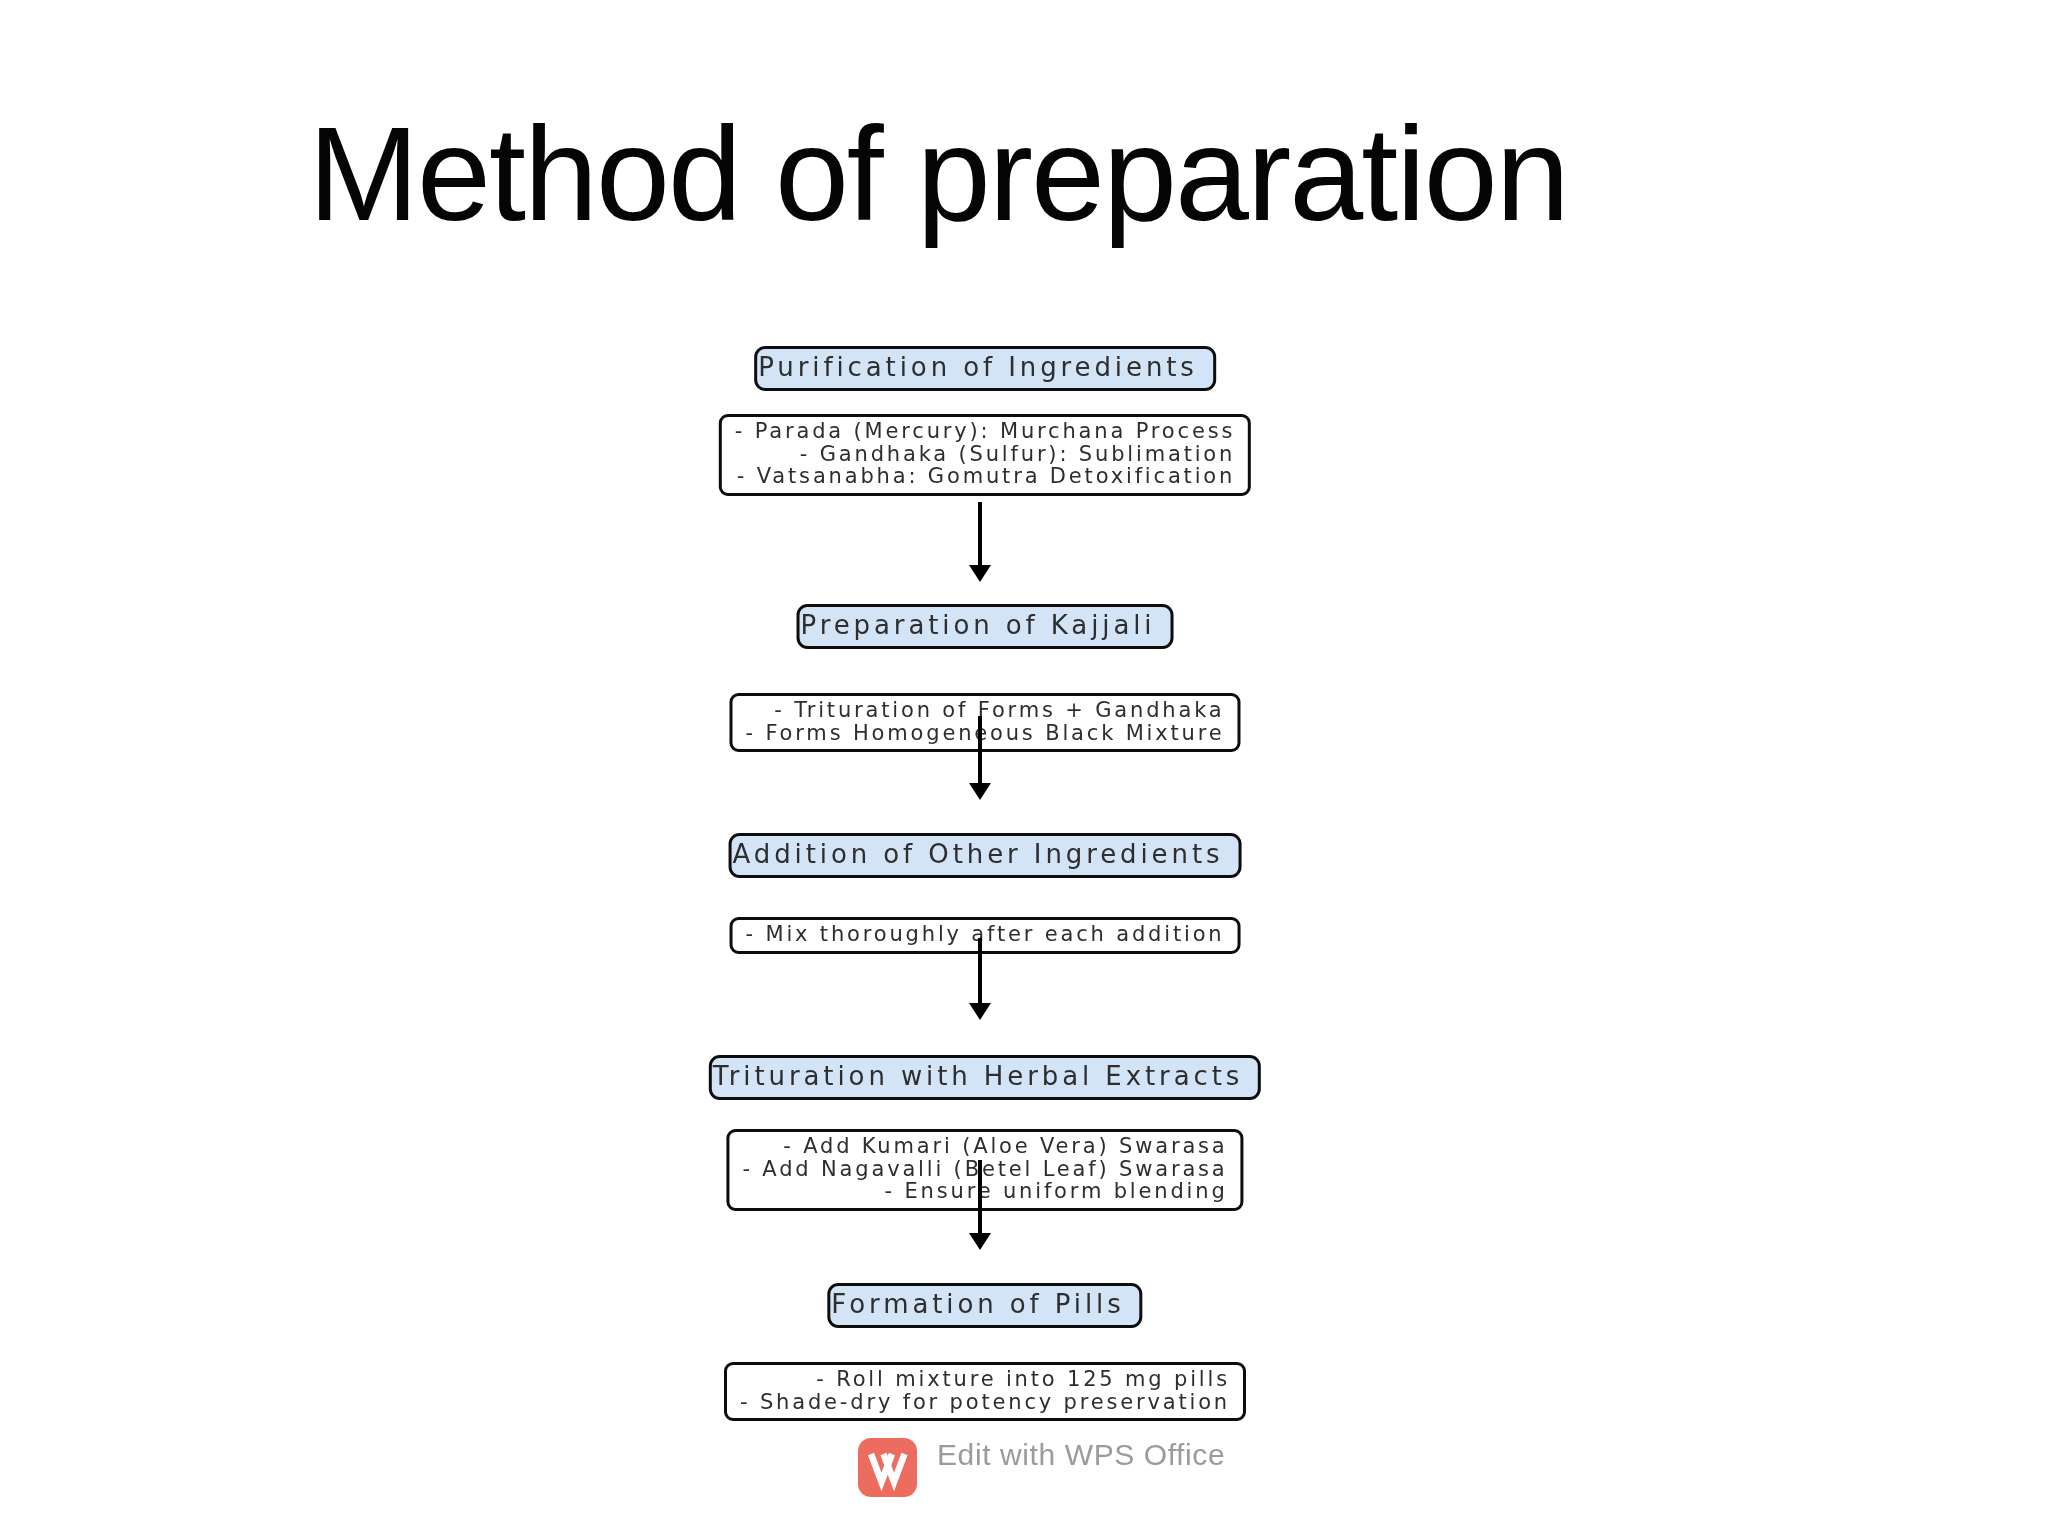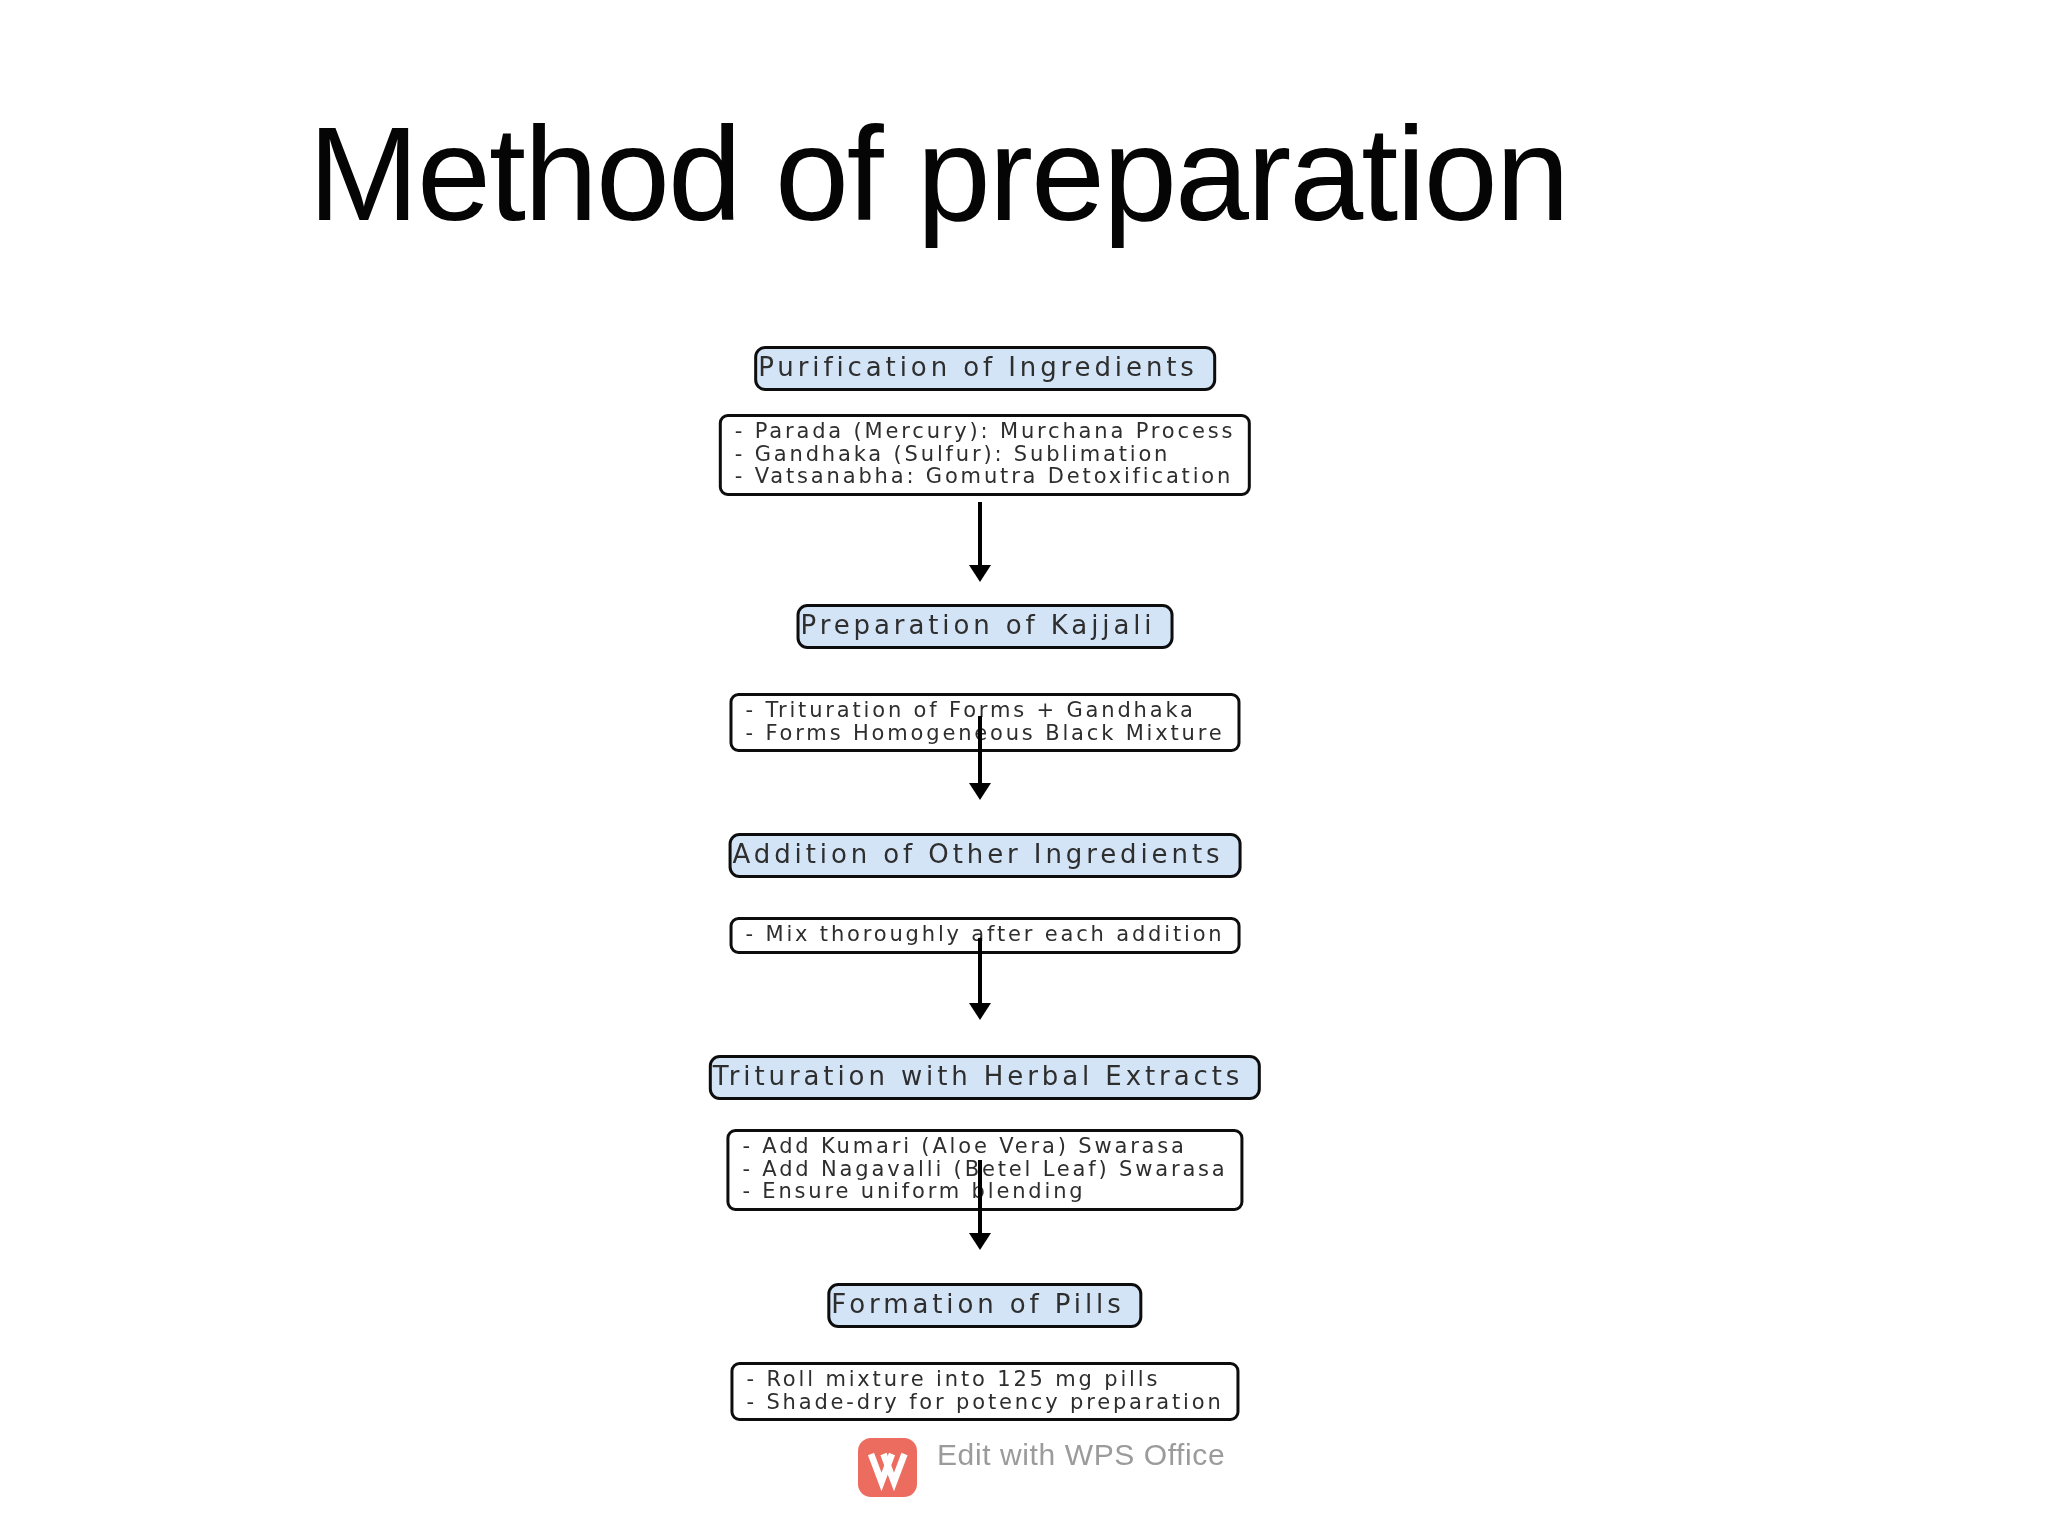--- a/index.html
+++ b/index.html
@@ -45,21 +45,21 @@
     left: 985px;
     transform: translateX(-50%);
     background: #ffffff;
     border: 3px solid #0d0d0d;
     border-radius: 9px;
     padding: 3px 13px 5px 13px;
     font-size: 21px;
     line-height: 22.5px;
     letter-spacing: 0.135em;
     color: #2e2e2e;
-    text-align: left;
+    text-align: right;
     white-space: nowrap;
     z-index: 1;
   }
   .arrow {
     position: absolute;
     left: 980px;
     transform: translateX(-50%);
     display: flex;
     flex-direction: column;
     align-items: center;
@@ -136,21 +136,21 @@
     <div>- Ensure uniform blending</div>
   </div>
   <div class="arrow" style="top:1160px;height:90px">
     <div class="shaft"></div>
     <div class="head"></div>
   </div>
 
   <div class="hdr" style="top:1283px">Formation of Pills</div>
   <div class="det" style="top:1362px">
     <div>- Roll mixture into 125 mg pills</div>
-    <div>- Shade-dry for potency preparation</div>
+    <div>- Shade-dry for potency preservation</div>
   </div>
 
   <div class="footer">
     <svg class="logo" viewBox="0 0 59 59">
       <rect x="0" y="0" width="59" height="59" rx="13" fill="#ed6c60"></rect>
       <polyline points="13,16 23.5,44 34,16" fill="none" stroke="#ffffff" stroke-width="6.5"></polyline>
       <polyline points="25.5,16 36,44 46.5,16" fill="none" stroke="#ffffff" stroke-width="6.5"></polyline>
     </svg>
     <span class="label">Edit with WPS Office</span>
   </div>

